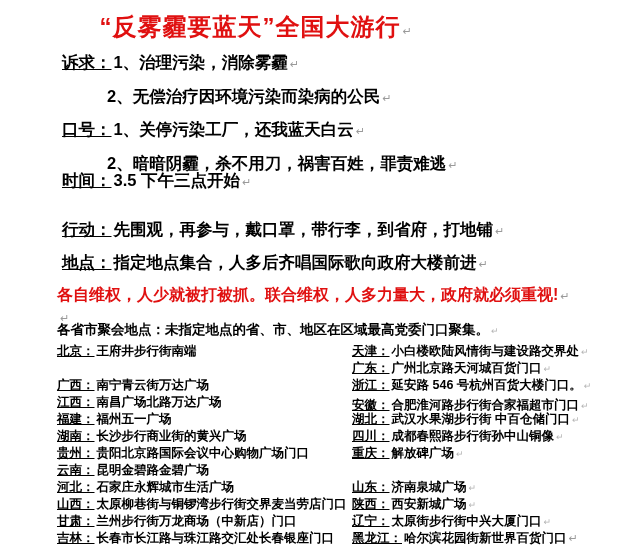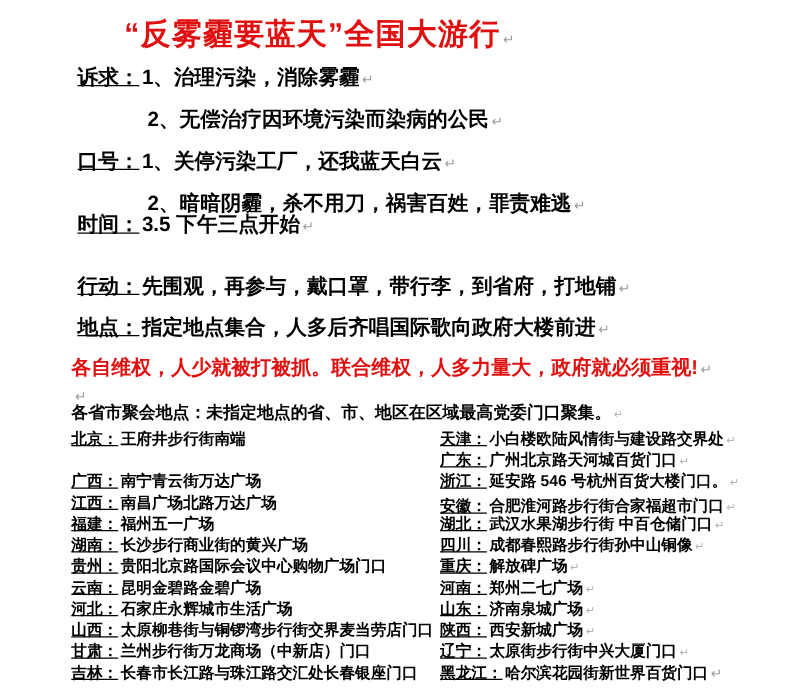--- a/index.html
+++ b/index.html
@@ -20,21 +20,21 @@
     letter-spacing:1px;
     white-space:nowrap;
   }
   .line{
     position:absolute;
     left:62px;
     font-size:16.5px;
     white-space:nowrap;
     line-height:20px;
   }
-  .line.indent{left:118px;text-align:center;}
+  .line.indent{left:107px;text-align:center;}
   .warning{
     position:absolute;
     left:57px;
     font-size:16px;
     white-space:nowrap;
     line-height:20px;
   }
   .gather-header{
     position:absolute;
     left:57px;
@@ -114,21 +114,20 @@
   <div class="loc-row-cell" style="top:412px;left:57px"><span class="lbl">福建：</span><span>福州五一广场</span></div>
   <div class="loc-row-cell" style="top:412px;left:352px"><span class="lbl">湖北：</span><span>武汉水果湖步行街 中百仓储门口</span><span class="pmark small">↵</span></div>
 
   <div class="loc-row-cell" style="top:429px;left:57px"><span class="lbl">湖南：</span><span>长沙步行商业街的黄兴广场</span></div>
   <div class="loc-row-cell" style="top:429px;left:352px"><span class="lbl">四川：</span><span>成都春熙路步行街孙中山铜像</span><span class="pmark small">↵</span></div>
 
   <div class="loc-row-cell" style="top:446px;left:57px"><span class="lbl">贵州：</span><span>贵阳北京路国际会议中心购物广场门口</span></div>
   <div class="loc-row-cell" style="top:446px;left:352px"><span class="lbl">重庆：</span><span>解放碑广场</span><span class="pmark small">↵</span></div>
 
   <div class="loc-row-cell" style="top:463px;left:57px"><span class="lbl">云南：</span><span>昆明金碧路金碧广场</span></div>
-  <div class="loc-row-cell" style="top:463px;left:352px"><span class="lbl">河南：</span><span>郑州二七广场</span><span class="pmark small">↵</span></div>
 
   <div class="loc-row-cell" style="top:480px;left:57px"><span class="lbl">河北：</span><span>石家庄永辉城市生活广场</span></div>
   <div class="loc-row-cell" style="top:480px;left:352px"><span class="lbl">山东：</span><span>济南泉城广场</span><span class="pmark small">↵</span></div>
 
   <div class="loc-row-cell" style="top:497px;left:57px"><span class="lbl">山西：</span><span>太原柳巷街与铜锣湾步行街交界麦当劳店门口</span></div>
   <div class="loc-row-cell" style="top:497px;left:352px"><span class="lbl">陕西：</span><span>西安新城广场</span><span class="pmark small">↵</span></div>
 
   <div class="loc-row-cell" style="top:514px;left:57px"><span class="lbl">甘肃：</span><span>兰州步行街万龙商场（中新店）门口</span></div>
   <div class="loc-row-cell" style="top:514px;left:352px"><span class="lbl">辽宁：</span><span>太原街步行街中兴大厦门口</span><span class="pmark small">↵</span></div>
 

